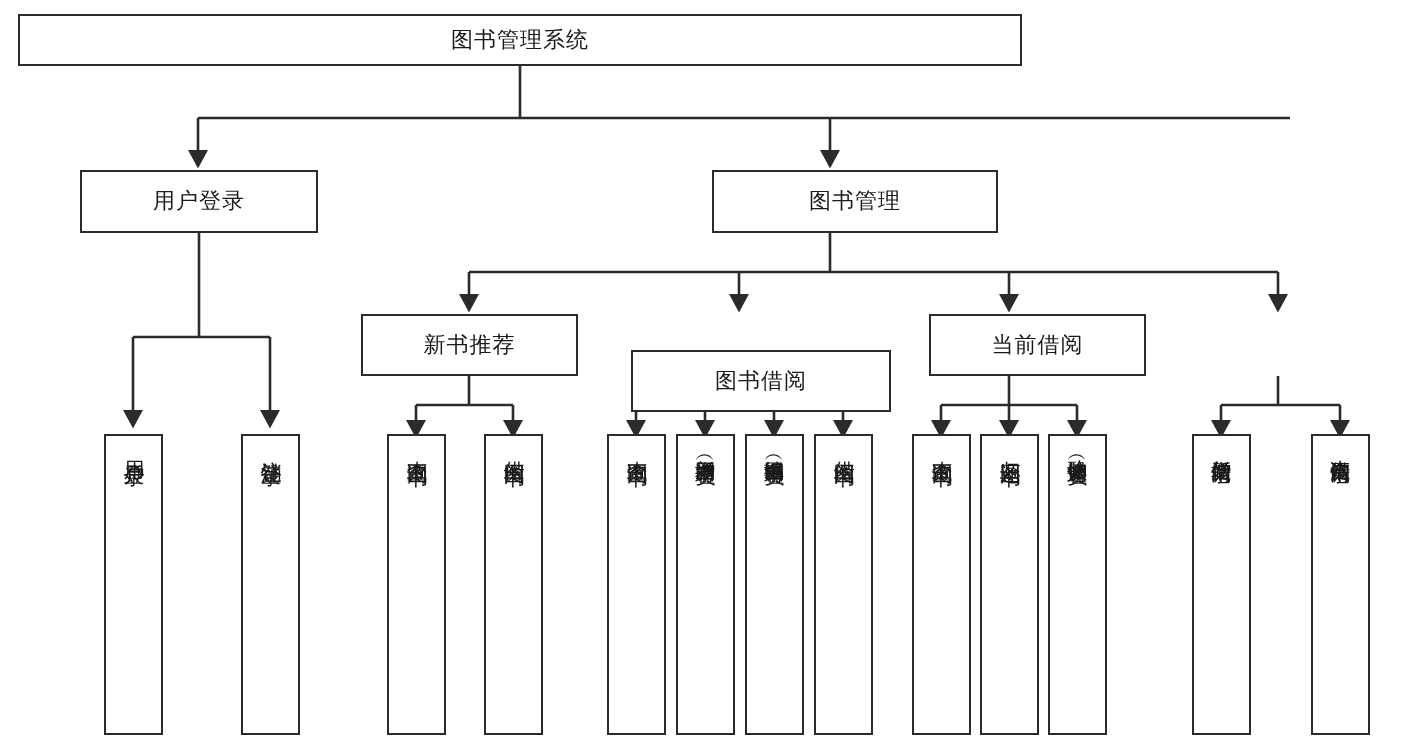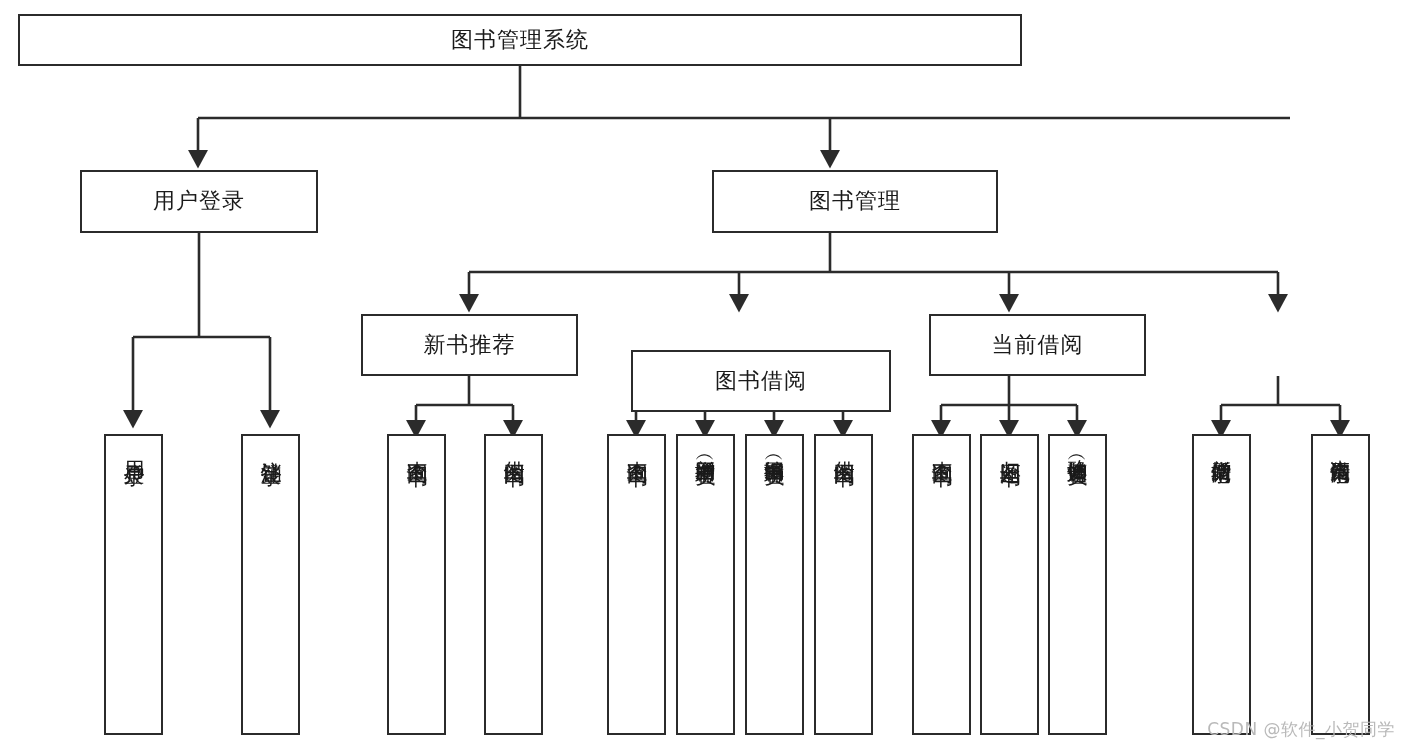--- a/index.html
+++ b/index.html
@@ -186,15 +186,14 @@
   </div>
 
   <div class="node vertical" style="left:1192px; top:434px; width:59px; height:301px;">
     <span class="vlabel tall">新增借阅记录</span>
   </div>
 
   <div class="node vertical" style="left:1311px; top:434px; width:59px; height:301px;">
     <span class="vlabel tall">查询借阅记录</span>
   </div>
 
-  <div class="watermark">CSDN @软件_小贺同学</div>
 
 </div>
 
 </body></html>

